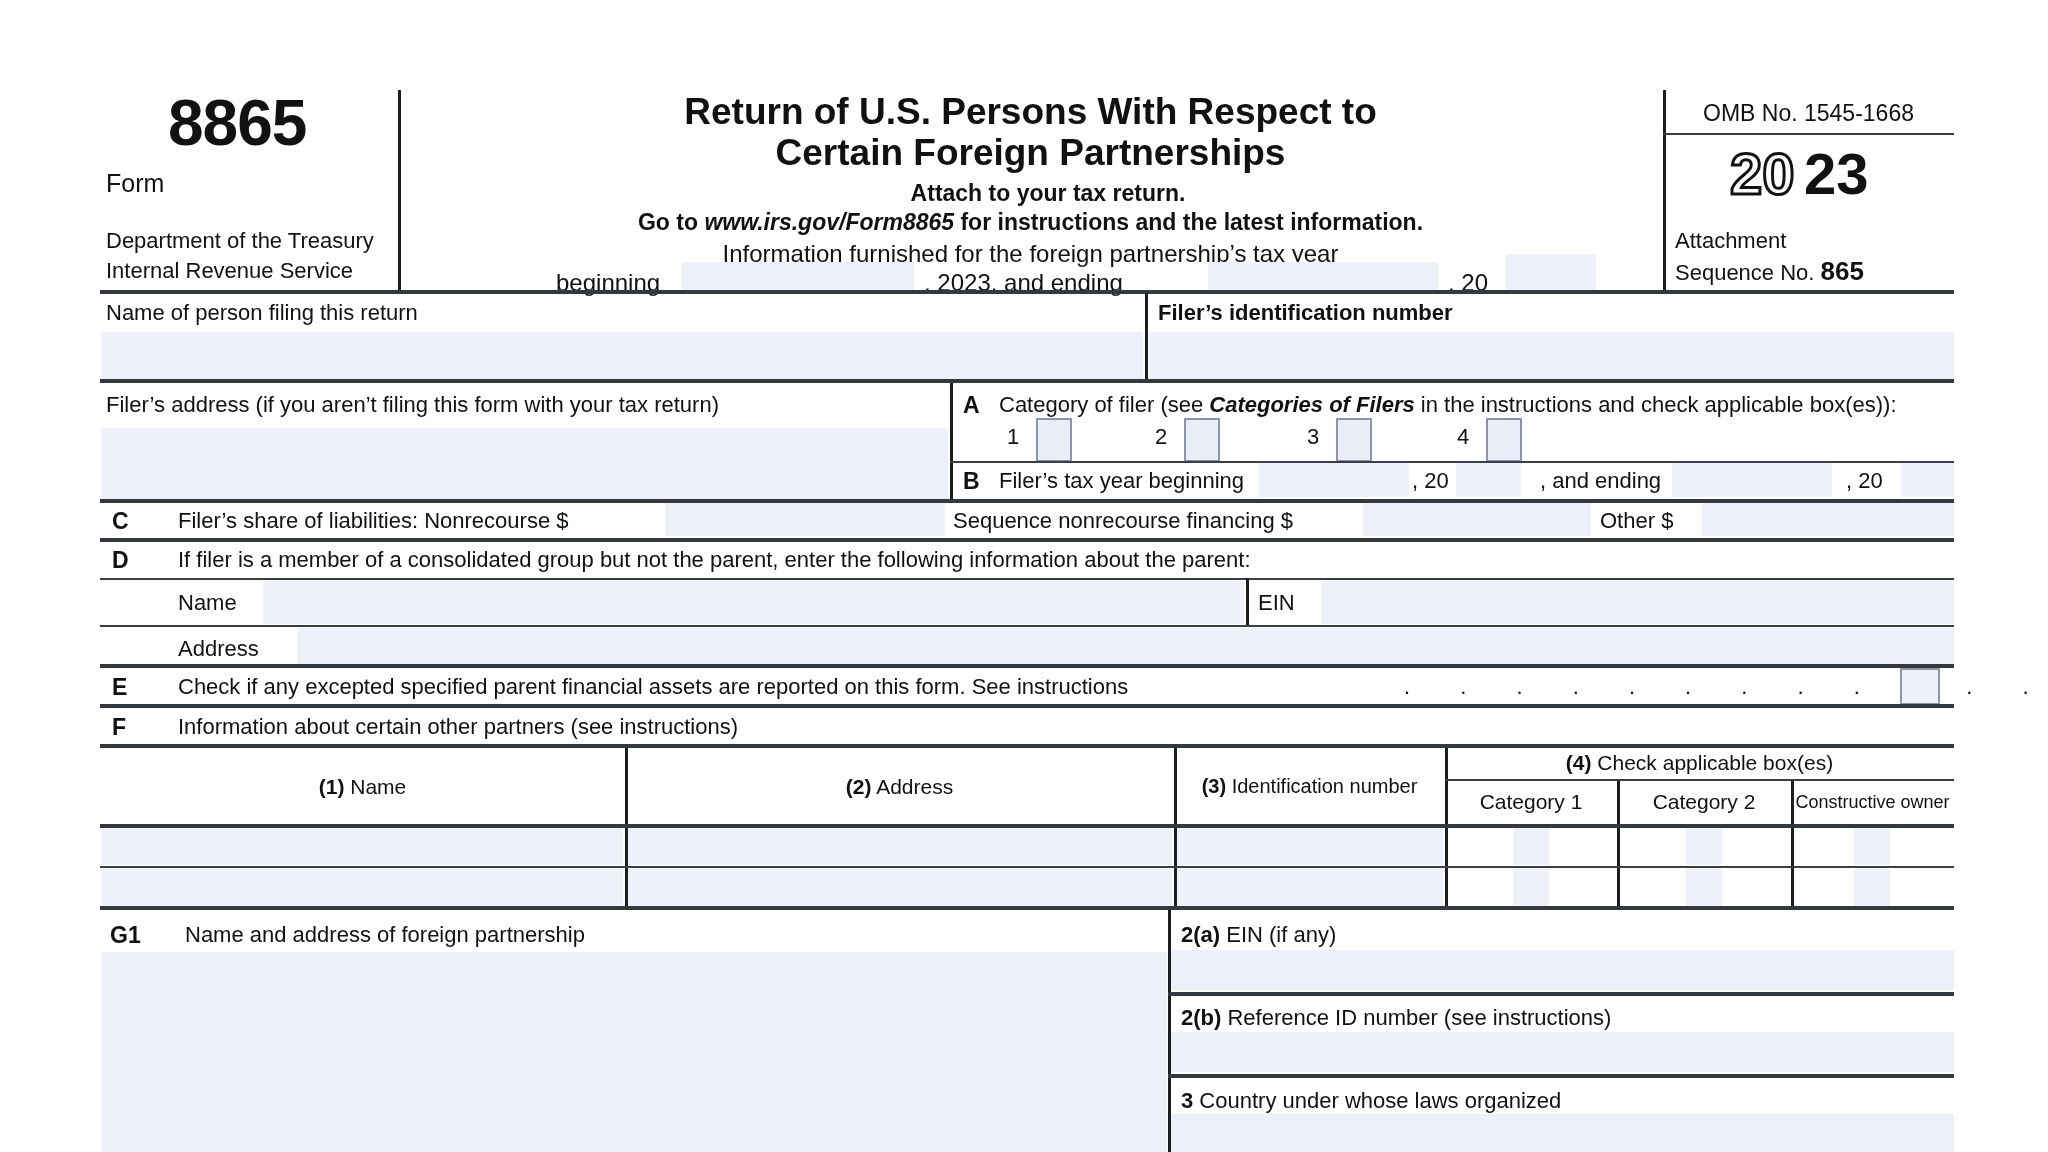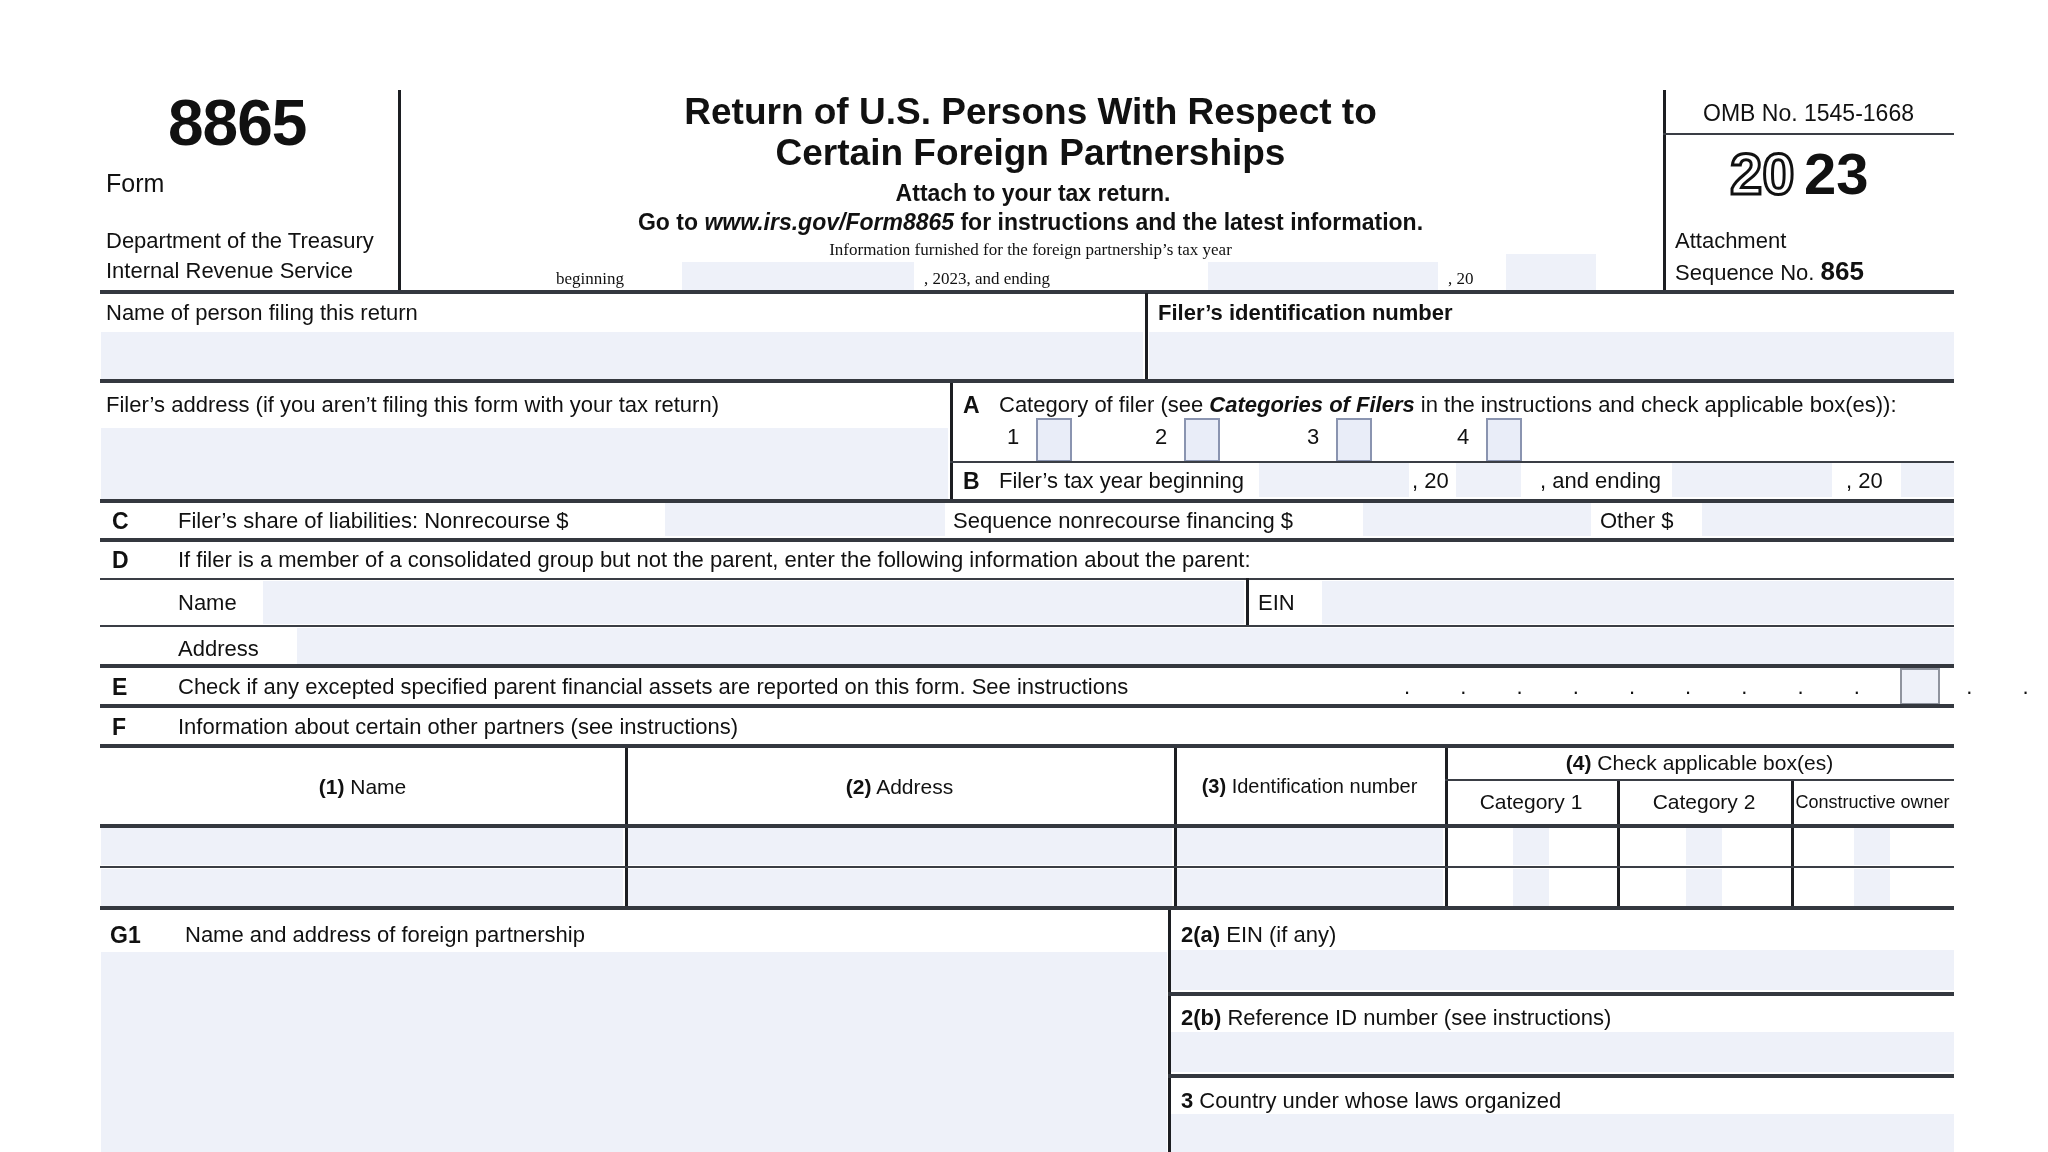--- a/index.html
+++ b/index.html
@@ -14,39 +14,39 @@
   .ctr{text-align:center;}
   .letter{font-weight:bold;font-size:23px;}
   .input{background:#eef1f9;}
   .vline{width:3px;background:#1c1e22;}
   .hthick{height:4px;background:#34383f;}
   .hthin{height:2px;background:#3a3e45;}
   .cb{background:#e9edf8;border:2px solid #8a94b0;}
   .dots{font-size:22px;letter-spacing:22px;white-space:nowrap;}
   .hdr-title{font-weight:bold;font-size:37px;line-height:1.08;}
   .hdr-sub{font-weight:bold;font-size:23px;}
-  .hdr-info{font-size:17px;font-family:Liberation Serif, serif;}
+  .hdr-info{font-size:24px;}
   .tblhdr{font-size:21px;white-space:nowrap;}
 </style>
 </head>
 <body>
 
 <div id="page">
 
   <div class="abs vline" style="left:398px;top:90px;height:203px;"></div>
   <div class="abs vline" style="left:1663px;top:90px;height:203px;"></div>
 
   <div class="abs" style="left:106px;top:133px;font-size:25px;margin-top:36px;">Form</div>
   <div class="abs b" style="left:168px;top:86px;font-size:64px;letter-spacing:-1px;">8865</div>
   <div class="abs lbl" style="left:106px;top:228px;">Department of the Treasury</div>
   <div class="abs lbl" style="left:106px;top:258px;">Internal Revenue Service</div>
 
   <div class="abs ctr hdr-title" style="left:398px;top:133px;width:1265px;">Certain Foreign Partnerships</div>
   <div class="abs ctr hdr-title" style="left:398px;top:92px;width:1265px;">Return of U.S. Persons With Respect to</div>
-  <div class="abs ctr hdr-sub" style="left:398px;top:180px;width:1270px;">Attach to your tax return.</div>
+  <div class="abs ctr hdr-sub" style="left:398px;top:180px;width:1270px;padding-left:15px;">Attach to your tax return.</div>
   <div class="abs ctr hdr-sub" style="left:398px;top:209px;width:1265px;">
     <span>Go to </span><span style="font-style:italic;">www.irs.gov/Form8865</span><span> for instructions and the latest information.</span>
   </div>
   <div class="abs ctr hdr-info" style="left:398px;top:240px;width:1265px;">Information furnished for the foreign partnership’s tax year</div>
 
   <div class="abs hdr-info" style="left:556px;top:269px;">beginning</div>
   <div class="abs input" style="left:682px;top:262px;width:232px;height:31px;"></div>
   <div class="abs hdr-info" style="left:924px;top:269px;">, 2023, and ending</div>
   <div class="abs input" style="left:1208px;top:262px;width:230px;height:31px;"></div>
   <div class="abs hdr-info" style="left:1448px;top:269px;">, 20</div>

